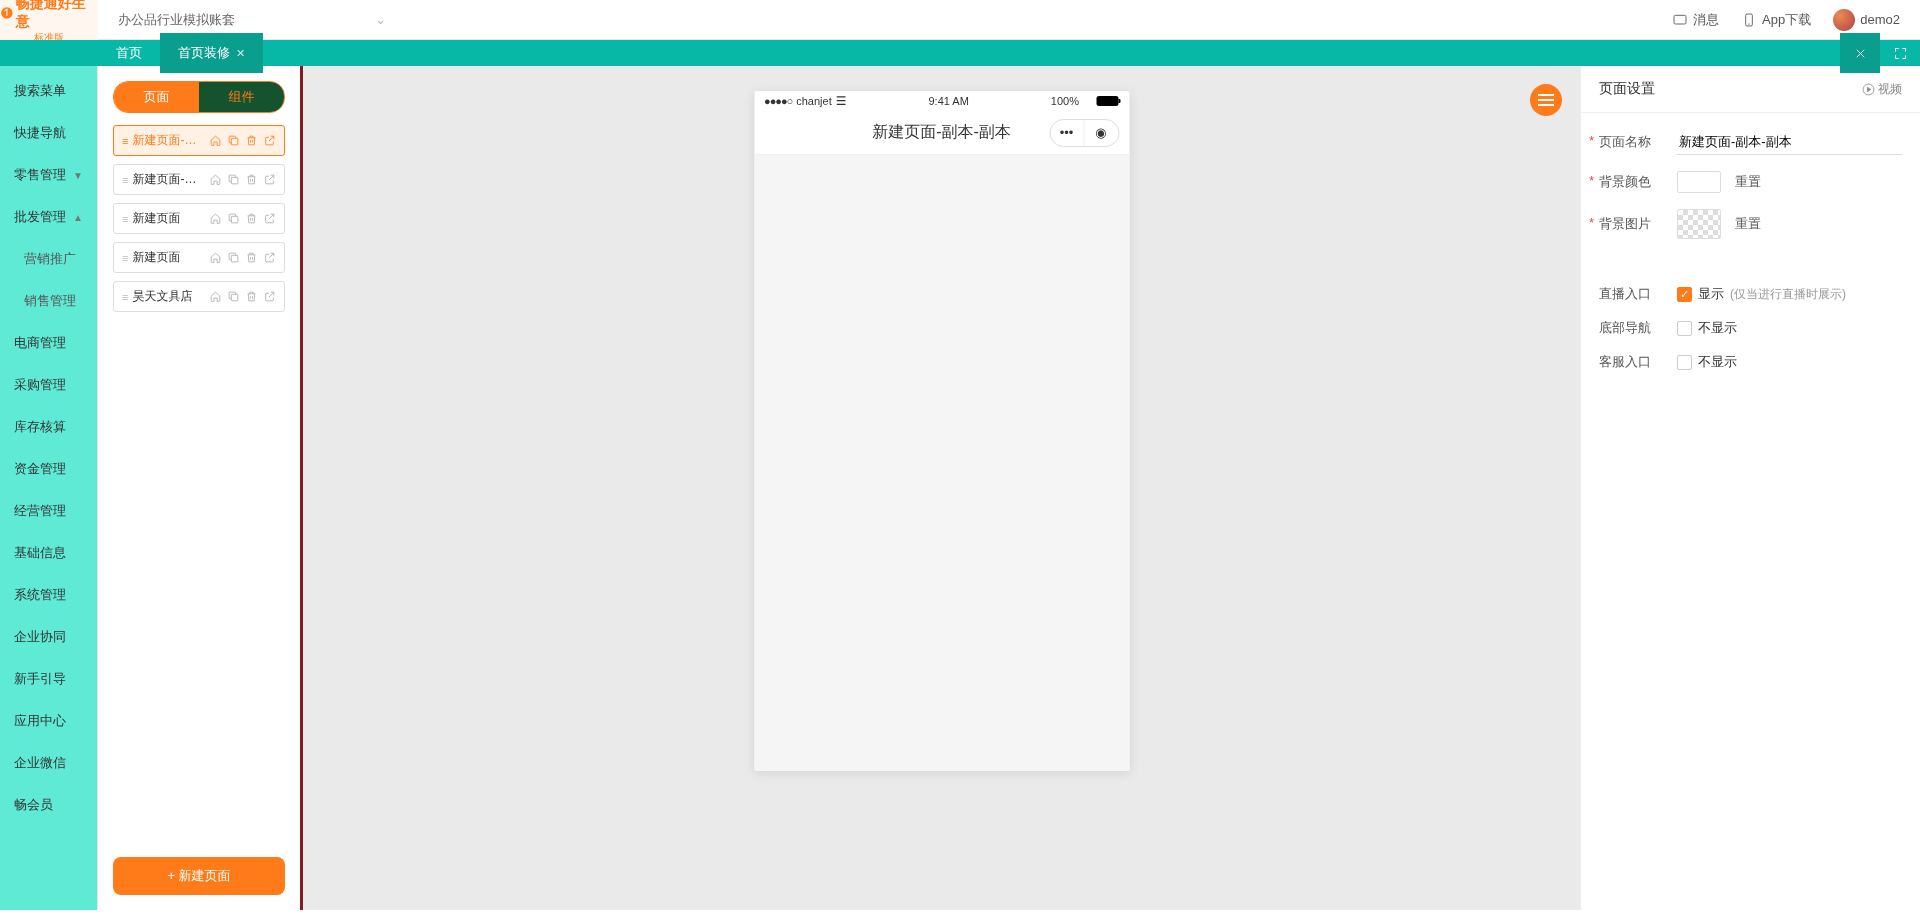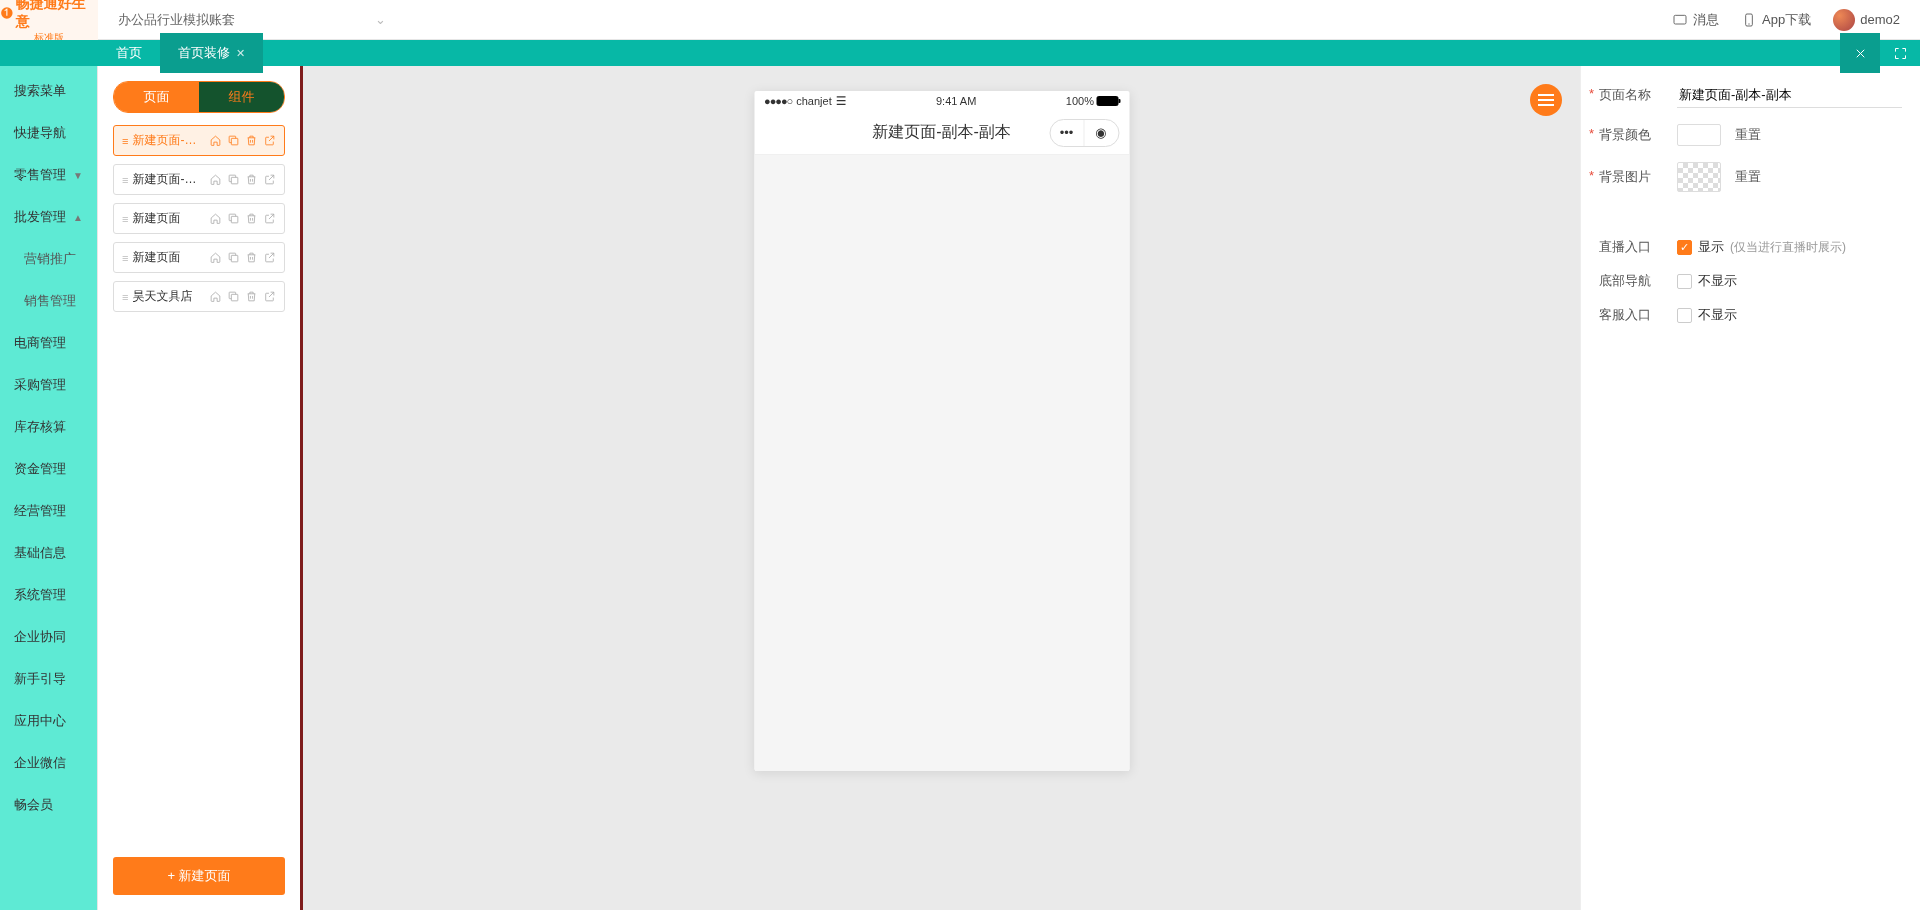--- a/index.html
+++ b/index.html
@@ -56,35 +56,35 @@
   .pill-tabs .pill.active{background:var(--orange);color:#fff}
   .page-items{display:flex;flex-direction:column;gap:8px}
   .page-item{border:1px solid #ddd;border-radius:3px;padding:6px 8px;display:flex;align-items:center;gap:6px;font-size:12px;cursor:pointer;background:#fff}
   .page-item.selected{border-color:var(--orange);background:var(--orange-light);color:var(--orange)}
   .page-item .drag{color:#bbb;font-size:11px;letter-spacing:-2px}
   .page-item.selected .drag{color:var(--orange)}
   .page-item .pname{flex:1;white-space:nowrap;overflow:hidden;text-overflow:ellipsis}
   .page-item .iconrow{display:flex;gap:5px}
   .page-item .iconrow svg{width:13px;height:13px;stroke:#aaa;fill:none;stroke-width:1.5}
   .page-item.selected .iconrow svg{stroke:var(--orange)}
-  .newpage-btn{margin-top:auto;background:var(--orange);color:#fff;border:none;border-radius:3px;padding:10px;font-size:13px;cursor:pointer}
+  .newpage-btn{margin-top:auto;background:var(--orange);color:#fff;border:none;border-radius:8px;padding:10px;font-size:13px;cursor:pointer}
 
   
   .canvas-area{flex:1;background:#eaeaea;position:relative;overflow:hidden}
   .float-menu{position:absolute;top:18px;right:18px;width:32px;height:32px;border-radius:50%;background:var(--orange);display:flex;align-items:center;justify-content:center;cursor:pointer}
   .float-menu div{width:16px;height:2px;background:#fff;position:relative}
   .float-menu div::before,.float-menu div::after{content:"";position:absolute;left:0;width:16px;height:2px;background:#fff}
   .float-menu div::before{top:-5px}.float-menu div::after{top:5px}
   
   .phone{width:375px;height:680px;background:#fff;box-shadow:0 2px 12px rgba(0,0,0,.1);position:absolute;left:50%;top:25px;transform:translateX(-50%);border-radius:2px;overflow:hidden}
   .phone-status{height:20px;display:flex;align-items:center;justify-content:space-between;padding:0 10px;font-size:11px;font-weight:500}
   .phone-status .left{display:flex;align-items:center;gap:4px}
   .dots{letter-spacing:-1px}
   .wifi-ico{font-size:12px}
-  .battery{display:flex;align-items:center;gap:3px}
+  .battery{display:flex;align-items:center;gap:18px}
   .batt-icon{width:22px;height:10px;border:1px solid #000;border-radius:2px;background:#000;position:relative}
   .batt-icon::after{content:"";position:absolute;right:-3px;top:2px;width:2px;height:4px;background:#000;border-radius:0 1px 1px 0}
   .phone-header{height:44px;display:flex;align-items:center;justify-content:center;position:relative;border-bottom:1px solid #f0f0f0}
   .phone-header .title{font-size:16px;font-weight:500}
   .phone-header .caps{position:absolute;right:10px;display:flex;align-items:center;gap:0;border:1px solid #ddd;border-radius:14px;overflow:hidden}
   .phone-header .caps span{width:34px;height:26px;display:flex;align-items:center;justify-content:center}
   .phone-header .caps span:first-child{border-right:1px solid #eee}
   .phone-body{height:calc(100% - 64px);background:#f5f5f5}
 
   
@@ -360,20 +360,30 @@
           <div class="caps">
             <span>•••</span>
             <span>◉</span>
           </div>
         </div>
         <div class="phone-body"></div>
       </div>
     </div>
 
     <div class="right-settings">
+      <div class="rs-head">
+        <div class="title">页面设置</div>
+        <div class="video">
+          <svg width="13" height="13" viewBox="0 0 24 24" fill="none" stroke="#888" stroke-width="1.5">
+              <circle cx="12" cy="12" r="10"></circle>
+              <path d="M10 8l6 4-6 4z" fill="#888"></path>
+            </svg>
+          <span>视频</span>
+        </div>
+      </div>
       <div class="rs-body">
         <div class="form-row">
           <div class="label req">页面名称</div>
           <input type="text" value="新建页面-副本-副本" style="">
         </div>
         <div class="form-row">
           <div class="label req">背景颜色</div>
           <div class="swatch"></div>
           <span class="reset-link">重置</span>
         </div>

